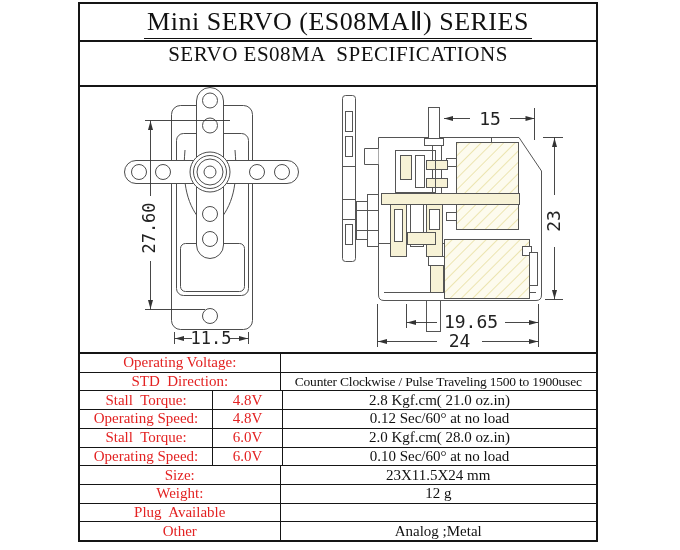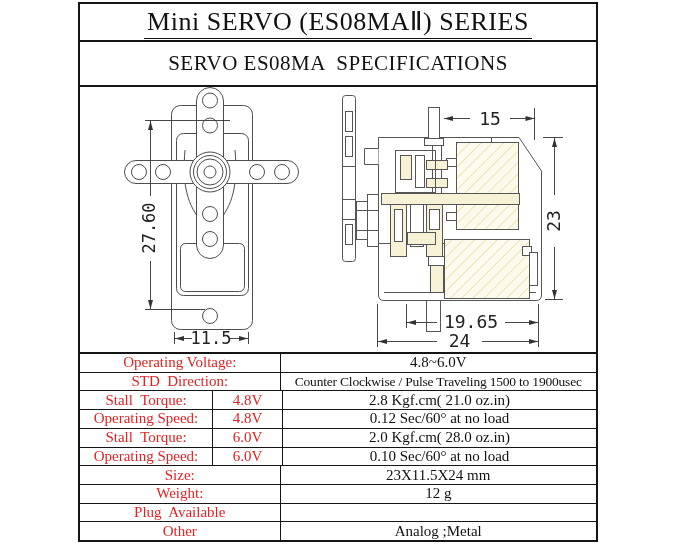--- a/index.html
+++ b/index.html
@@ -3,21 +3,21 @@
 <meta charset="utf-8">
 <style>
   html,body{margin:0;padding:0;background:#fff;}
   #stage{position:relative;width:680px;height:550px;background:#fff;overflow:hidden;
          font-family:"Liberation Serif", serif;color:#111;}
   #frame{position:absolute;left:78px;top:2px;width:520px;height:540px;
          border:2px solid #151515;box-sizing:border-box;display:flex;flex-direction:column;}
   .title-row{height:36px;border-bottom:2px solid #151515;display:flex;align-items:center;justify-content:center;}
   .title-text{font-size:26px;letter-spacing:.5px;position:relative;border-bottom:1px solid #111;padding:0 3px 1px;}
   .title-text::after{content:"";position:absolute;left:0;right:0;bottom:-3px;border-bottom:1px solid #111;}
-  .subtitle-row{height:43px;border-bottom:2px solid #151515;display:flex;align-items:center;justify-content:center;}
+  .subtitle-row{height:43px;border-bottom:2px solid #151515;display:flex;align-items:flex-start;justify-content:center;}
   .subtitle-text{font-size:21px;letter-spacing:.5px;white-space:pre;}
   .drawing-row{height:265px;border-bottom:2px solid #151515;}
   .drawing-row svg{display:block;}
   .spec-table{flex:1;display:flex;flex-direction:column;}
   .trow{flex:1;display:flex;border-bottom:1.5px solid #151515;box-sizing:border-box;}
   .trow:last-child{border-bottom:none;}
   .cell{display:flex;align-items:center;justify-content:center;font-size:15px;line-height:1;
         white-space:pre;box-sizing:border-box;overflow:hidden;}
   .cell.label{color:#e32222;border-right:1.5px solid #151515;}
   .cell.volt{color:#e32222;border-right:1.5px solid #151515;width:70px;}
@@ -159,21 +159,20 @@
         <text class="dim dimR" x="489" y="124.5">15</text>
         <text class="dim dimR" x="559" y="221" transform="rotate(-90 559 221)">23</text>
         <text class="dim dimR" x="470" y="328">19.65</text>
         <text class="dim dimR" x="458.5" y="347">24</text>
       </svg>
     </div>
 
     <div class="spec-table">
       <div class="trow two">
         <div class="cell label">Operating Voltage:</div>
-        <div class="cell value">4.8~6.0V</div>
       </div>
       <div class="trow two">
         <div class="cell label">STD  Direction:</div>
         <div class="cell value long">Counter Clockwise / Pulse Traveling 1500 to 1900usec</div>
       </div>
       <div class="trow three">
         <div class="cell label">Stall  Torque:</div>
         <div class="cell volt">4.8V</div>
         <div class="cell value">2.8 Kgf.cm( 21.0 oz.in)</div>
       </div>

